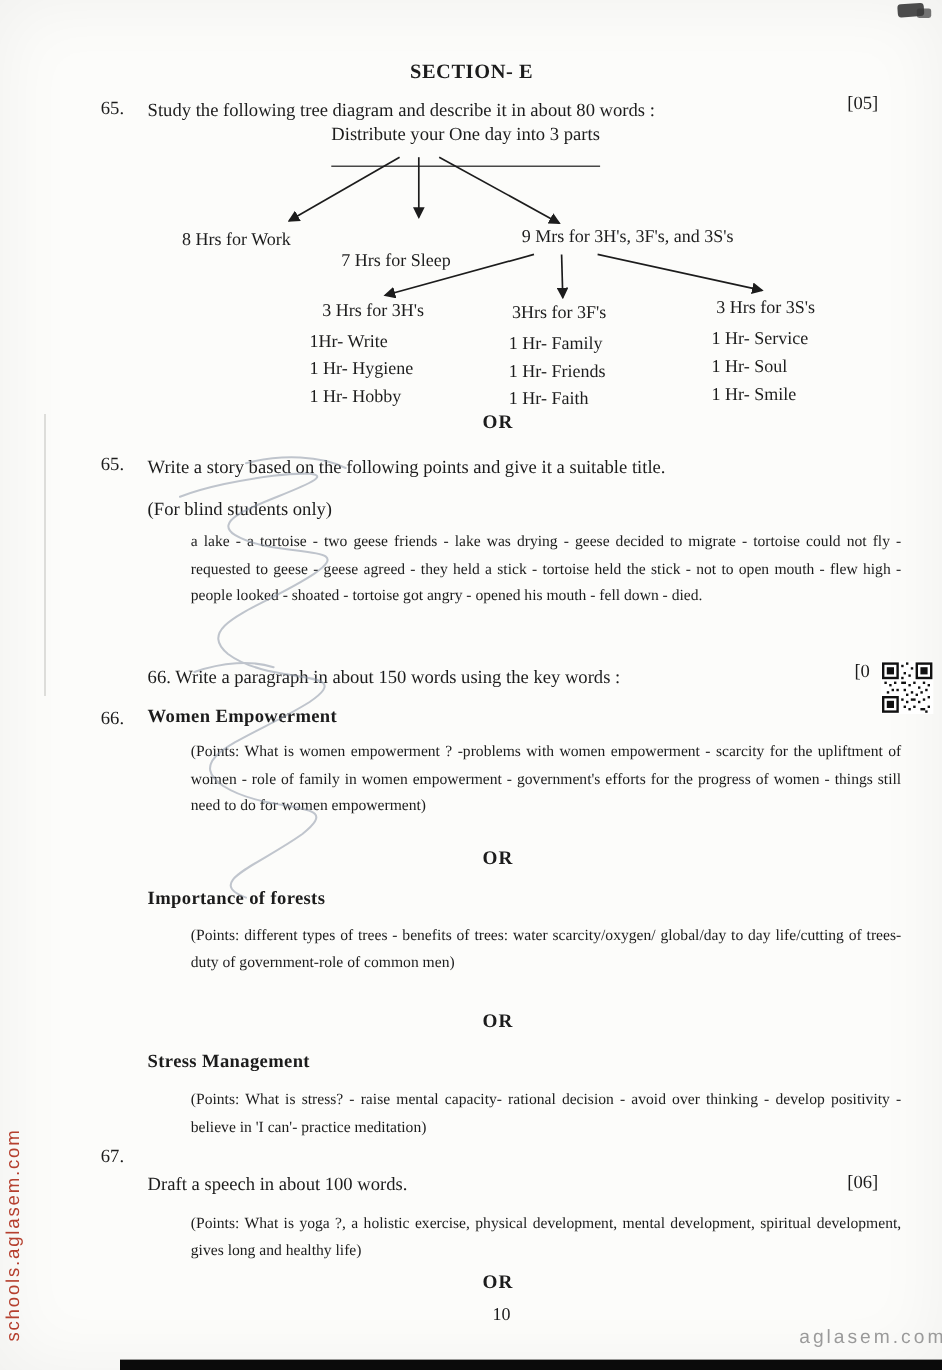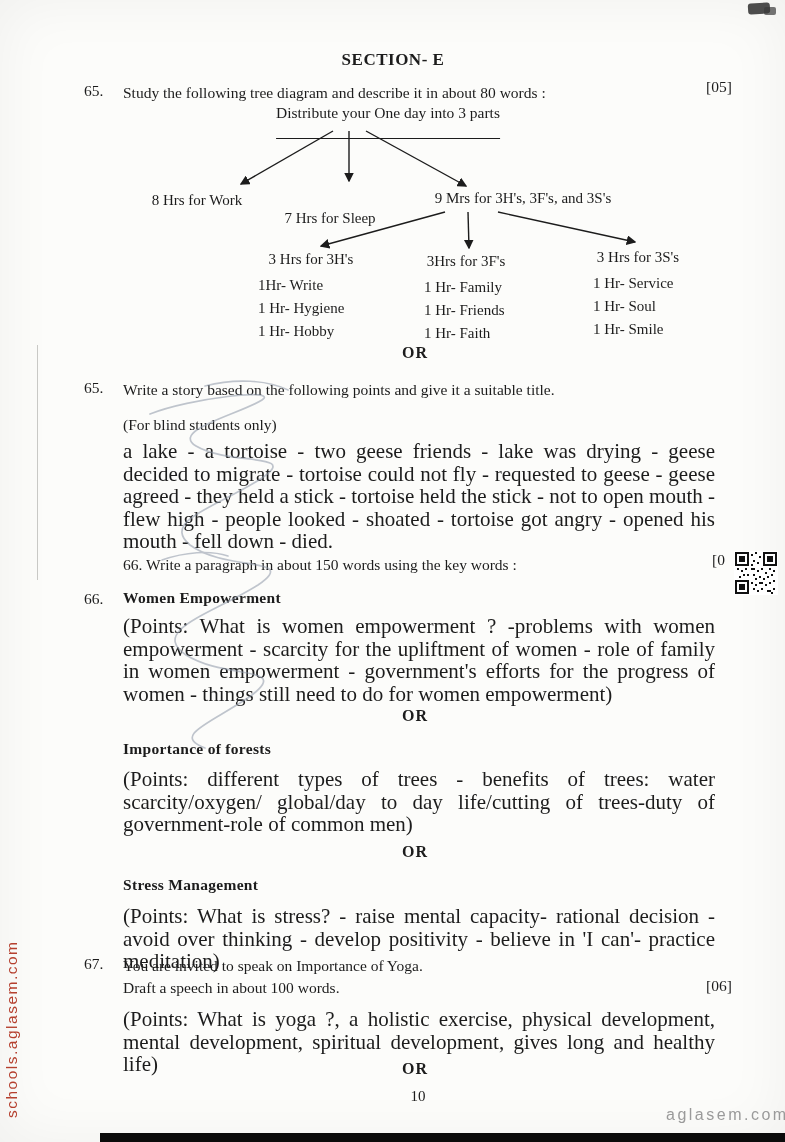--- a/index.html
+++ b/index.html
@@ -9,21 +9,21 @@
     font-family:"Liberation Serif","DejaVu Serif",serif;
     color:#1c1c1c;font-size:15.5px;
     box-shadow:inset 0 0 60px rgba(0,0,0,0.05);
   }
   .abs{position:absolute;}
   .center-abs{position:absolute;transform:translateX(-50%);white-space:nowrap;}
   .section-title{font-weight:bold;font-size:17px;letter-spacing:.5px;}
   .qnum{font-size:15.5px;}
   .qtext{font-size:15.5px;line-height:22px;}
   .marks{font-size:15.5px;}
-  .para{font-size:21px;line-height:22.5px;text-align:justify;}
+  .para{font-size:13px;line-height:22.5px;text-align:justify;margin-left:36px;}
   .or-label{font-weight:bold;font-size:16px;letter-spacing:1px;}
   .topic-title{font-weight:600;font-size:15.5px;letter-spacing:.3px;}
   .tree-title{font-weight:normal;font-size:15.5px;border-bottom:1.6px solid #1c1c1c;padding-bottom:16px;}
   .tree-label{font-size:15px;white-space:nowrap;}
   .tree-head{font-size:15px;font-weight:500;white-space:nowrap;}
   .tree-items div{font-size:15px;line-height:23px;white-space:nowrap;}
   .watermark{
     writing-mode:vertical-rl;transform:rotate(180deg);
     font-family:"Liberation Sans","DejaVu Sans",sans-serif;
     color:#b5402f;font-size:15.5px;letter-spacing:1.5px;
@@ -169,21 +169,20 @@
 
   <div class="abs topic-title" style="left:123px;top:740px;">Importance of forests</div>
   <div class="abs para" style="left:123px;top:768px;width:592px;">(Points: different types of trees - benefits of trees: water scarcity/oxygen/ global/day to day life/cutting of trees-duty of government-role of common men)</div>
 
   <div class="center-abs or-label" style="left:415px;top:843px;">OR</div>
 
   <div class="abs topic-title" style="left:123px;top:876px;">Stress Management</div>
   <div class="abs para" style="left:123px;top:905px;width:592px;">(Points: What is stress? - raise mental capacity- rational decision - avoid over thinking - develop positivity - believe in 'I can'- practice meditation)</div>
 
   <div class="abs qnum" style="left:84px;top:955px;">67.</div>
-  <div class="abs qtext" style="left:123px;top:955px;">You are invited to speak on Importance of Yoga.</div>
   <div class="abs qtext" style="left:123px;top:977px;">Draft a speech in about 100 words.</div>
   <div class="abs marks" style="left:706px;top:977px;">[06]</div>
   <div class="abs para" style="left:123px;top:1008px;width:592px;">(Points: What is yoga ?, a holistic exercise, physical development, mental development, spiritual development, gives long and healthy life)</div>
 
   <div class="center-abs or-label" style="left:415px;top:1060px;">OR</div>
 
   <div class="center-abs page-number" style="left:418px;top:1088px;">10</div>
 
   <svg class="overlay" width="785" height="1142" viewBox="0 0 785 1142">
     <g stroke="#8e98a8" stroke-width="1.7" fill="none" opacity="0.55" stroke-linecap="round">

